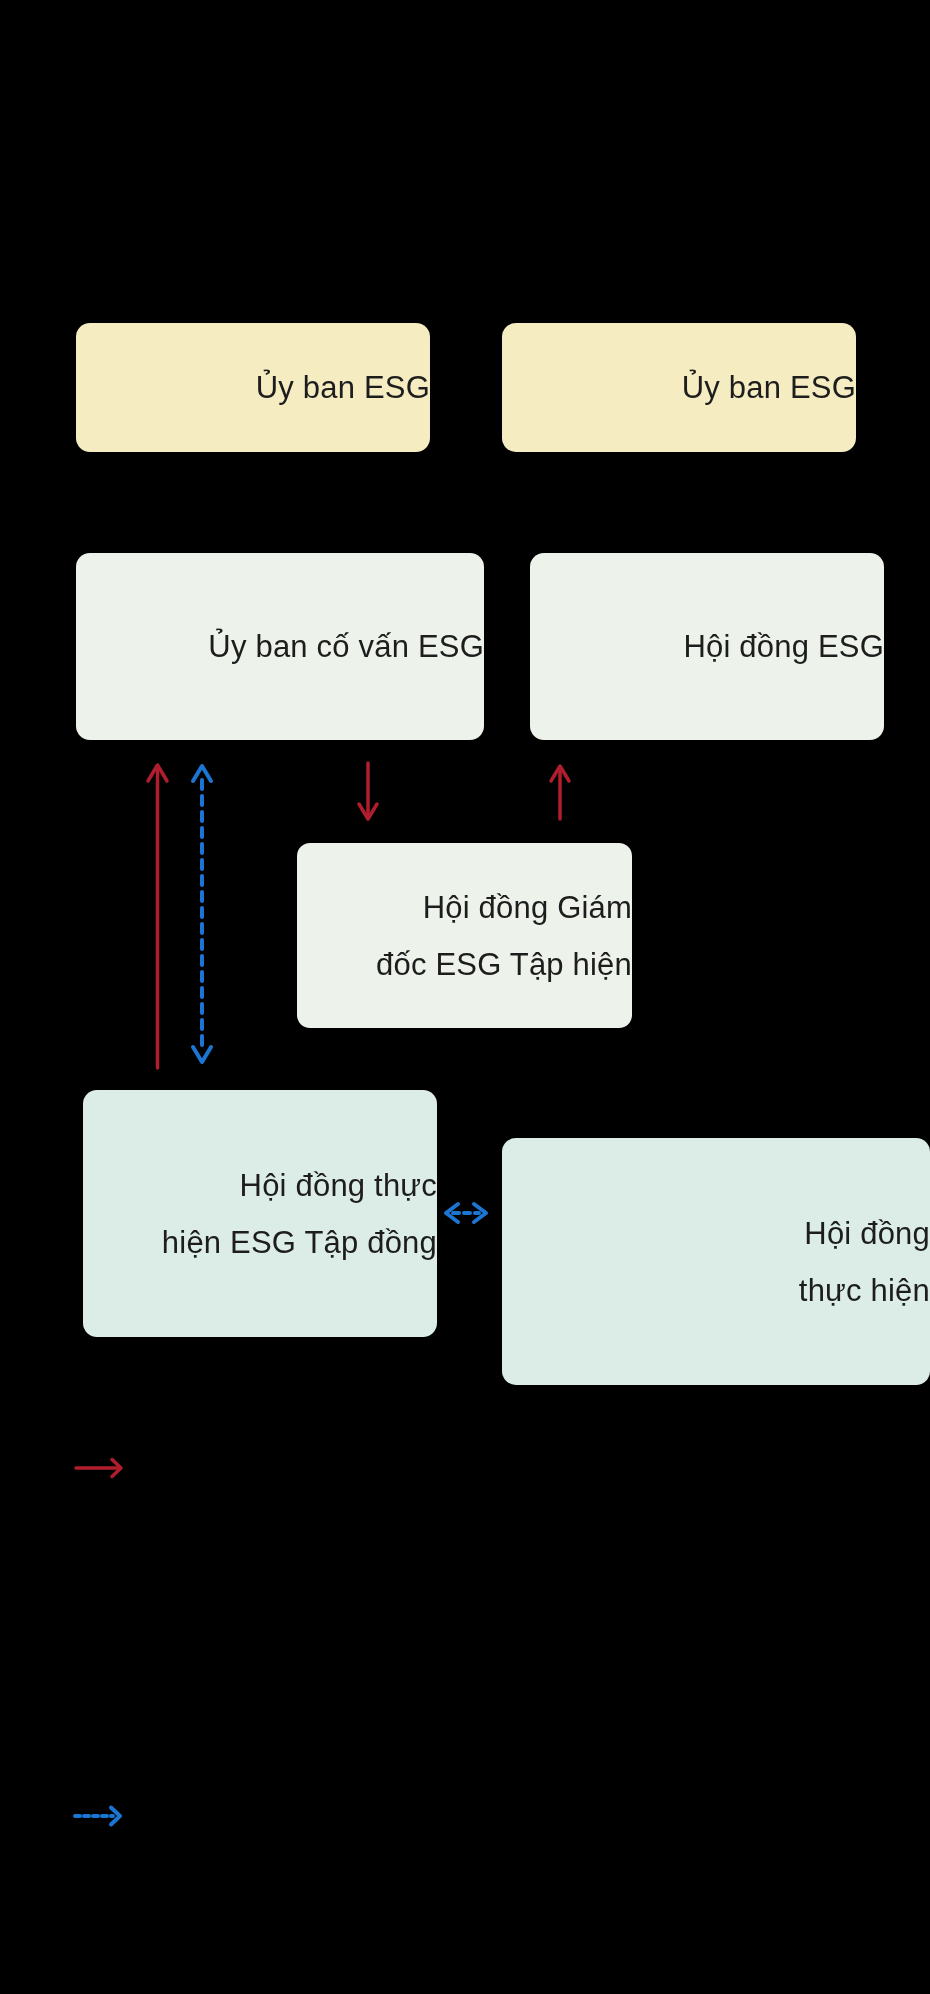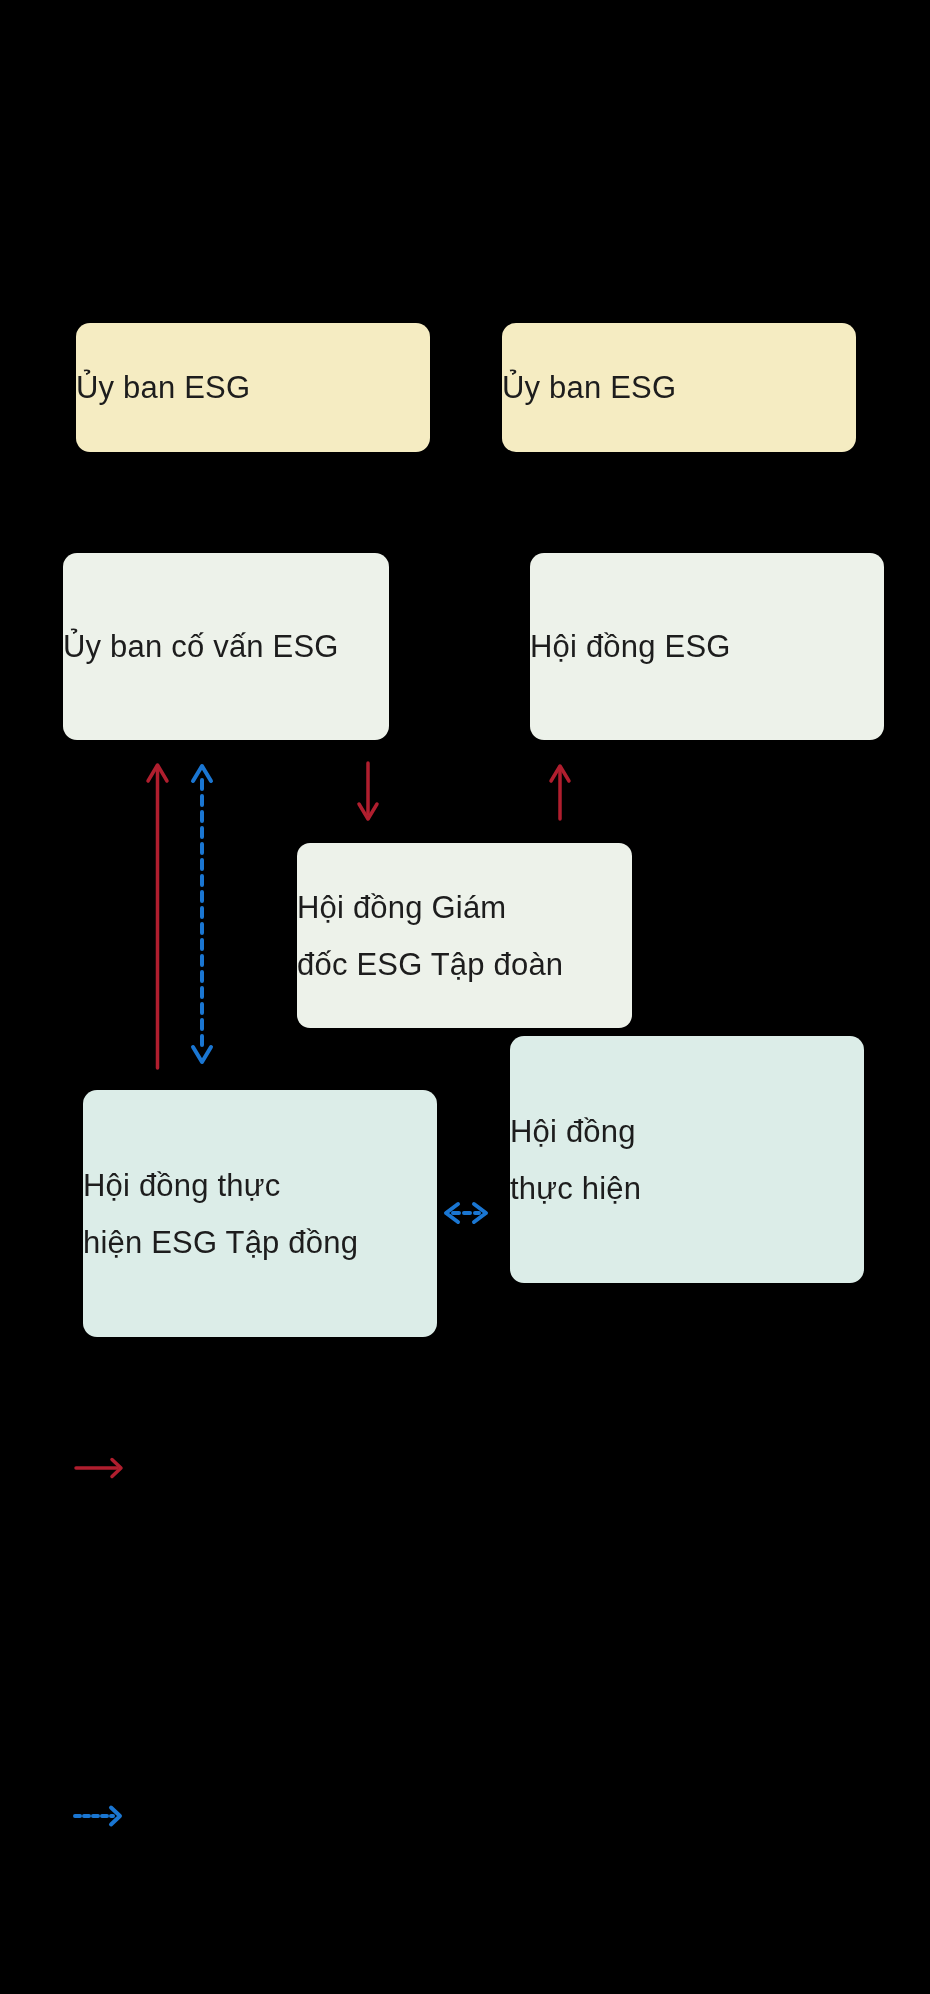--- a/index.html
+++ b/index.html
@@ -7,39 +7,39 @@
     position:relative;
     width:930px;height:1994px;
     background:var(--background,#000000);
     font-family:"Liberation Sans","DejaVu Sans",sans-serif;
     overflow:hidden;
   }
   .node{
     position:absolute;
     border-radius:14px;
     display:flex;flex-direction:column;
-    align-items:flex-start;justify-content:center;
+    align-items:flex-end;justify-content:center;
     text-align:center;
     color:var(--node-text,#1d1d1d);
     font-size:31px;
     line-height:57px;
     letter-spacing:0.2px;
   }
   .node span{display:block;}
   .node-yellow{background:var(--node-yellow,#f5ecc2);}
   .node-light{background:var(--node-light,#edf2ea);}
   .node-teal{background:var(--node-teal,#dcede8);}
 
   .box-a{left:76px;top:323px;width:354px;height:129px;}
   .box-b{left:502px;top:323px;width:354px;height:129px;}
-  .box-c{left:63px;top:553px;width:326px;height:187px;}
+  .box-c{left:76px;top:553px;width:408px;height:187px;}
   .box-d{left:502px;top:553px;width:354px;height:187px;margin-left:28px;}
   .box-e{left:297px;top:843px;width:335px;height:185px;border-radius:13px;}
   .box-f{left:76px;top:1090px;width:354px;height:247px;margin-left:7px;}
-  .box-g{left:502px;top:1036px;width:354px;height:247px;margin-left:8px;}
+  .box-g{left:502px;top:1138px;width:428px;height:247px;}
 
   .arrow-layer{position:absolute;left:0;top:0;width:930px;height:1994px;pointer-events:none;}
   .stroke-red{stroke:var(--arrow-red,#b01e2e);fill:none;stroke-width:3.5;stroke-linecap:round;stroke-linejoin:round;}
   .stroke-blue{stroke:var(--arrow-blue,#1a76d2);fill:none;stroke-width:4;stroke-linecap:round;stroke-linejoin:round;}
   .dash-v{stroke-dasharray:9 7;}
   .dash-h{stroke-dasharray:6 5;}
   .dash-l{stroke-dasharray:5 4;}
 </style>
 </head>
 <body>
@@ -55,21 +55,21 @@
 
   <div class="node node-light box-c">
     <span>Ủy ban cố vấn ESG</span>
   </div>
   <div class="node node-light box-d">
     <span>Hội đồng ESG</span>
   </div>
 
   <div class="node node-light box-e">
     <span>Hội đồng Giám</span>
-    <span>đốc ESG Tập đoàn</span>
+    <span>đốc ESG Tập hiện</span>
   </div>
 
   <div class="node node-teal box-f">
     <span>Hội đồng thực</span>
     <span>hiện ESG Tập đồng</span>
   </div>
   <div class="node node-teal box-g">
     <span>Hội đồng</span>
     <span>thực hiện</span>
   </div>

